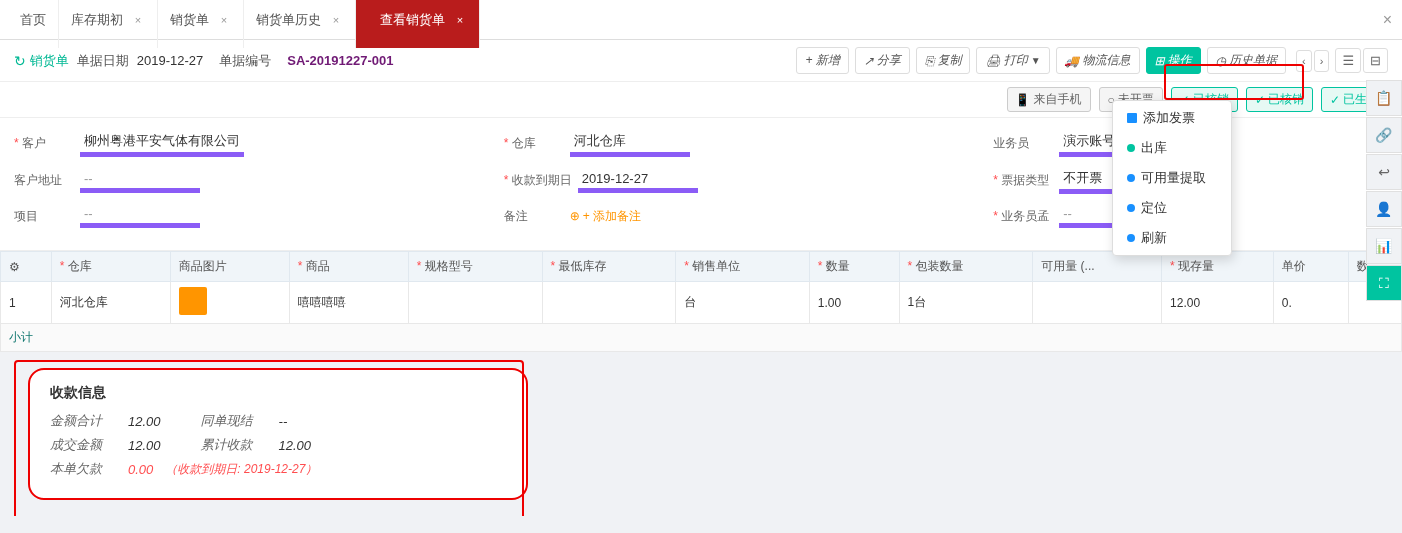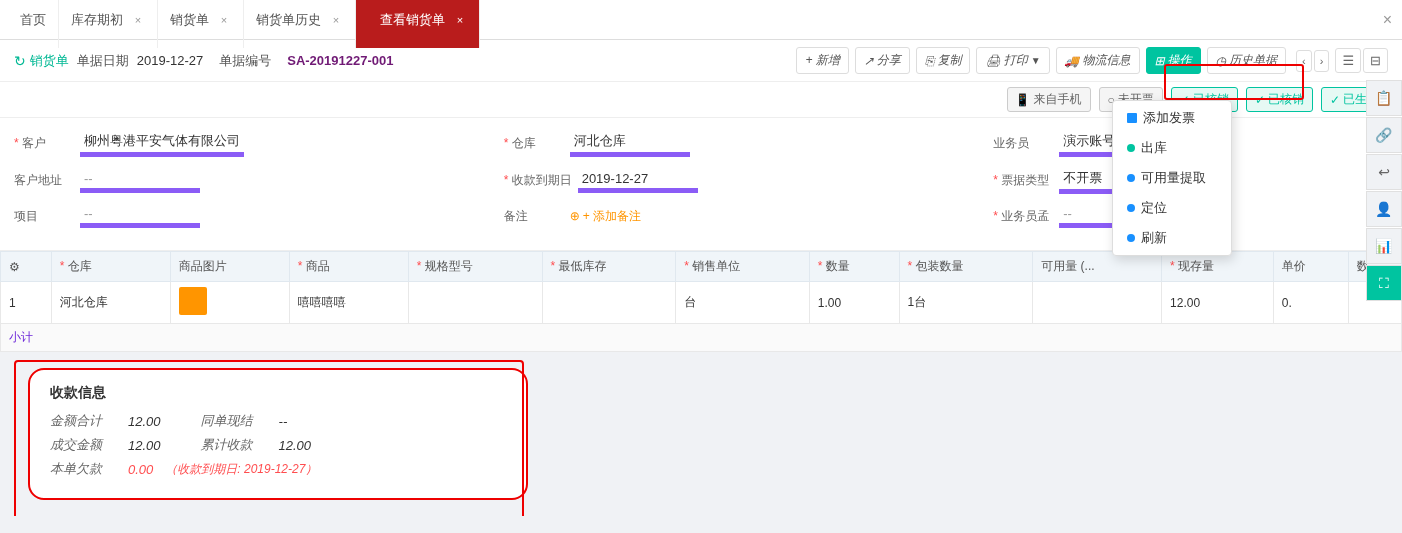--- a/index.html
+++ b/index.html
@@ -93,21 +93,21 @@
     }
     .data-table th {
       background: #f0f5f9; padding: 6px 8px; text-align: left;
       border: 1px solid #e0e8ef; color: #555; font-weight: normal; white-space: nowrap;
     }
     .data-table th .req { color: #ff4d4f; }
     .data-table td {
       padding: 5px 8px; border: 1px solid #e8e8e8; color: #333;
     }
     .data-table tr.data-row td { background: #fff; }
-    .data-table tr.subtotal-row td { background: #fafafa; color: #6d28d9; }
+    .data-table tr.subtotal-row td { background: #fafafa; color: #0f766e; }
     .product-img { width: 28px; height: 28px; background: #ff9500; display: inline-block; border-radius: 2px; }
 
     
     .summary-area {
       background: #fff; border: 2px solid #e00; border-radius: 16px;
       margin: 8px 14px; padding: 14px 20px; display: inline-block; min-width: 500px;
     }
     .summary-title { font-weight: bold; font-size: 14px; margin-bottom: 10px; }
     .summary-row { display: flex; gap: 40px; margin-bottom: 6px; }
     .summary-field { display: flex; align-items: center; gap: 8px; font-style: italic; }

